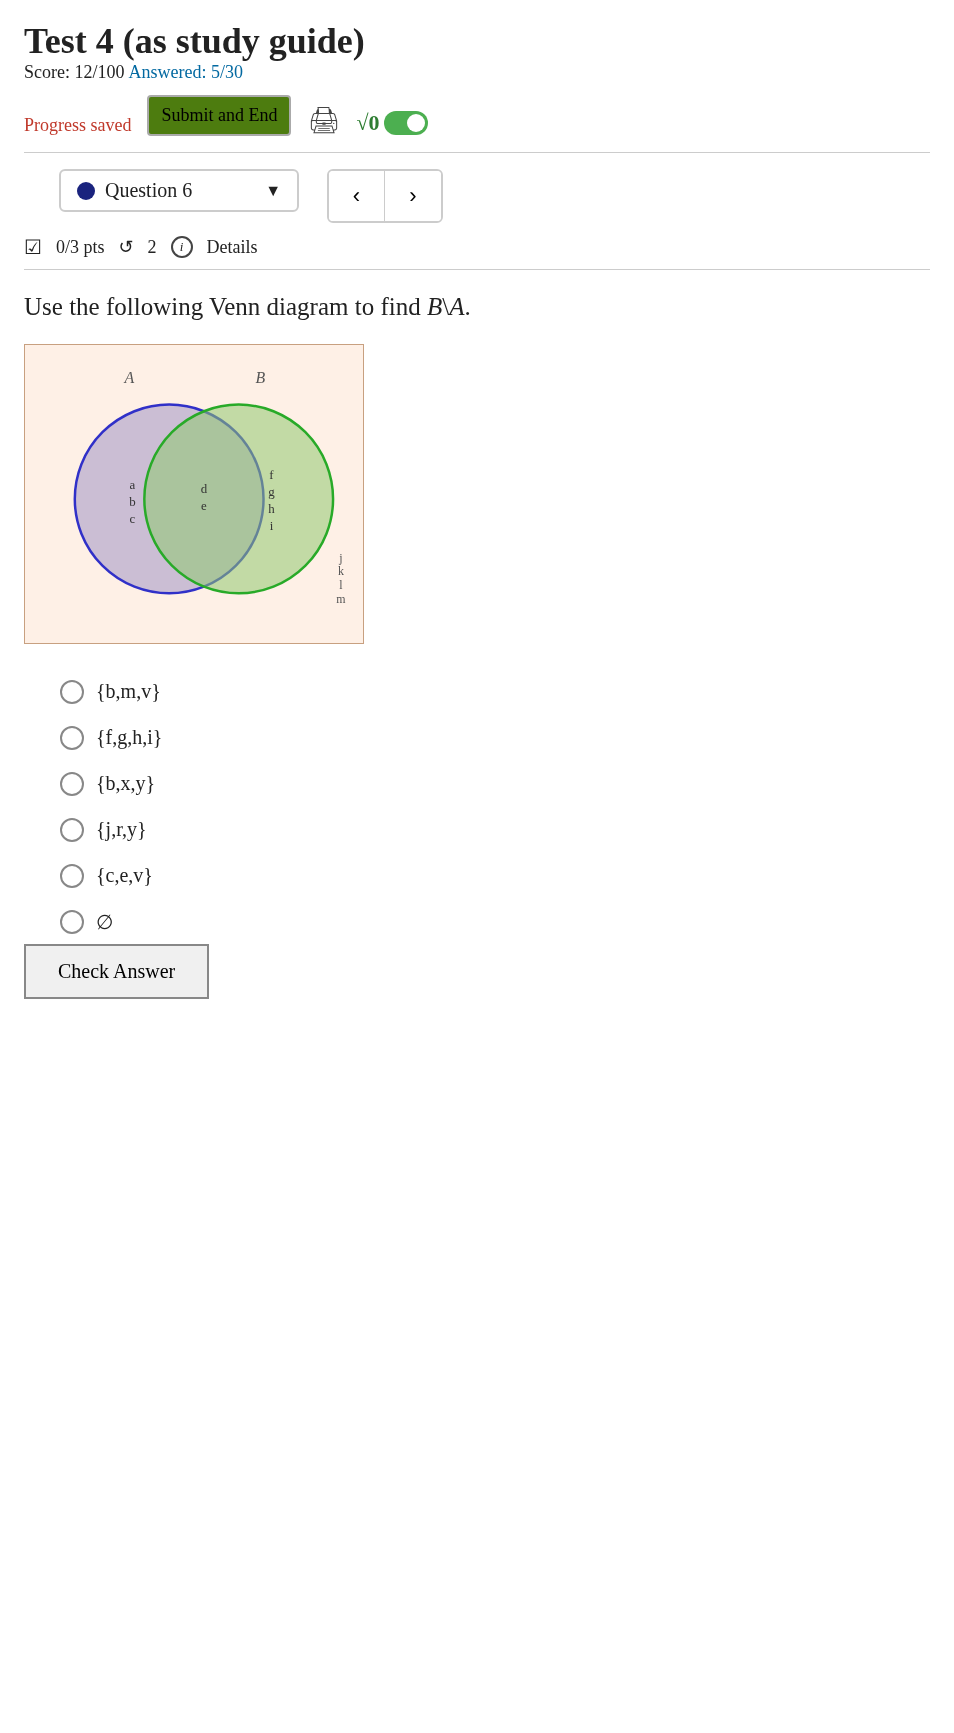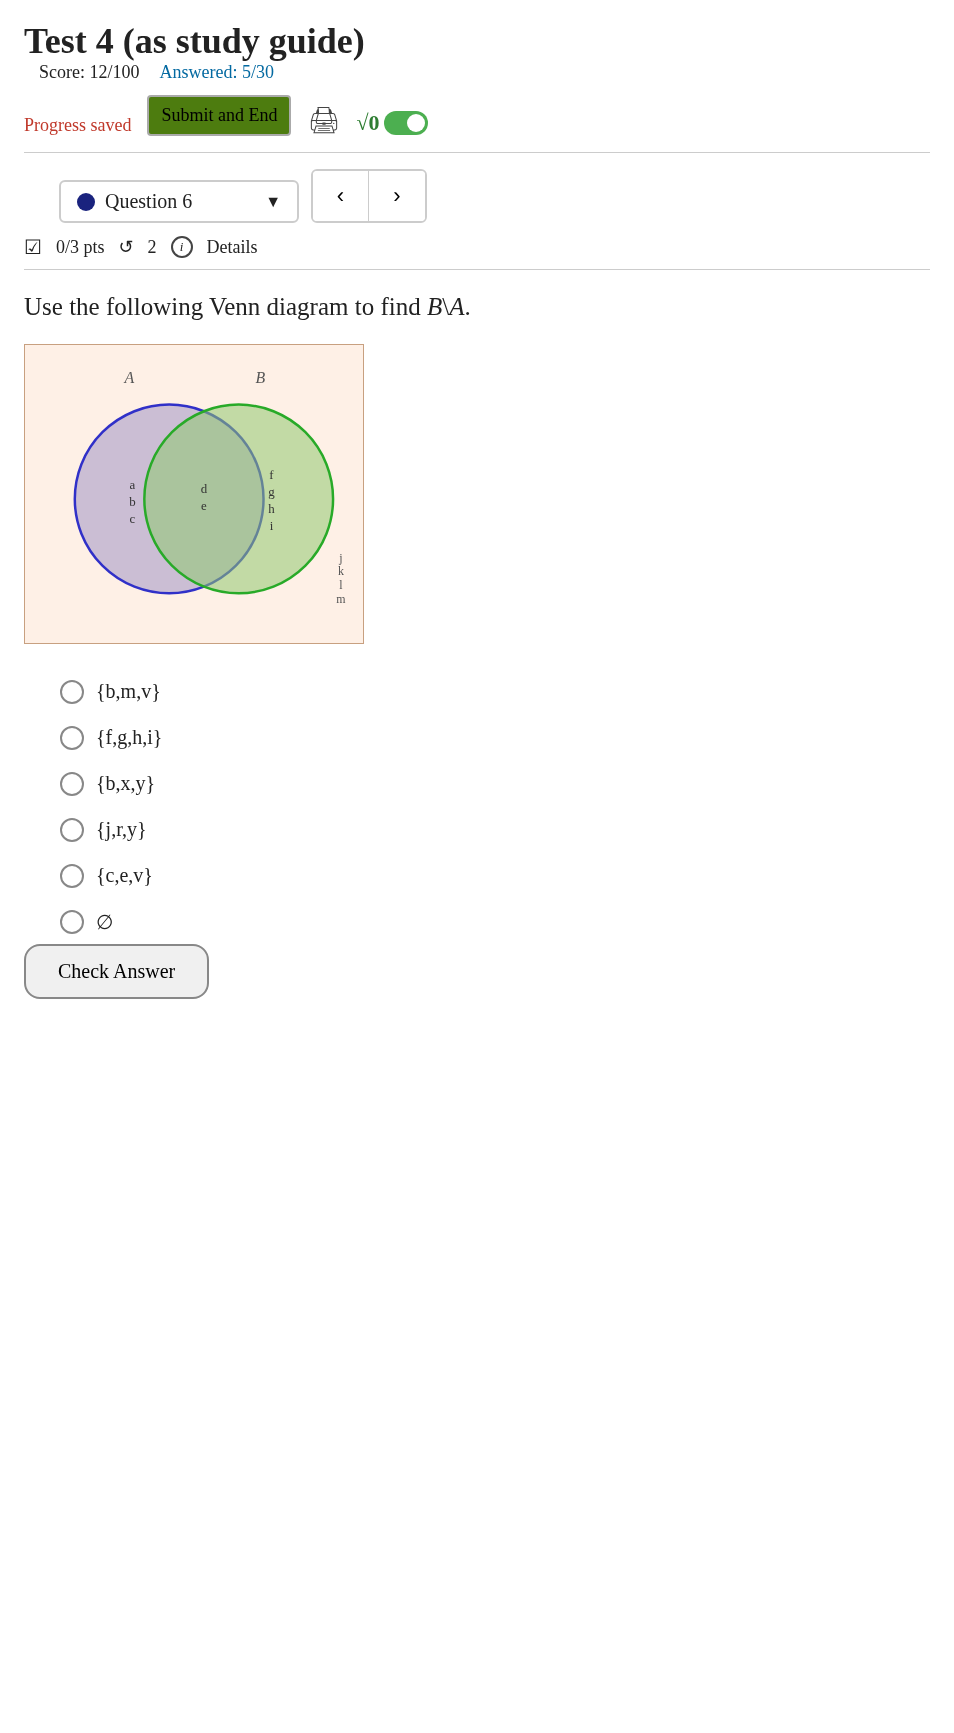--- a/index.html
+++ b/index.html
@@ -12,24 +12,23 @@
       color: #222;
     }
     .page-title {
       font-size: 36px;
       font-weight: bold;
       margin-bottom: 0;
     }
     .score-row {
       display: flex;
       align-items: center;
-      gap: 20px;
+      gap: 4px;
       font-size: 18px;
       margin-bottom: 12px;
-      margin-left: 15px;
     }
     .score-text { color: #222; }
     .answered-text { color: #0369a1; }
     .action-row {
       display: flex;
       align-items: flex-end;
       gap: 16px;
       margin-bottom: 16px;
     }
     .progress-saved {
@@ -79,22 +78,22 @@
       background: #fff;
       border-radius: 50%;
     }
     .divider {
       border: none;
       border-top: 1px solid #ccc;
       margin: 8px 0 16px 0;
     }
     .question-nav {
       display: flex;
-      align-items: flex-end;
-      gap: 12px;
+      align-items: flex-start;
+      gap: 28px;
       margin-bottom: 12px;
       padding-left: 35px;
     }
     .question-selector {
       display: flex;
       align-items: center;
       gap: 10px;
       border: 2px solid #ccc;
       border-radius: 6px;
       padding: 8px 16px;
@@ -189,21 +188,21 @@
       border: 2px solid #888;
       border-radius: 50%;
       display: inline-block;
       flex-shrink: 0;
     }
     .check-answer-btn {
       padding: 14px 32px;
       font-size: 20px;
       border: 2px solid #888;
       background: #f0f0f0;
-      border-radius: 16px;
+      border-radius: 0;
       cursor: pointer;
       font-family: Georgia, serif;
       margin-top: 10px;
     }
   </style>
 </head>
 <body>
 
 
 

